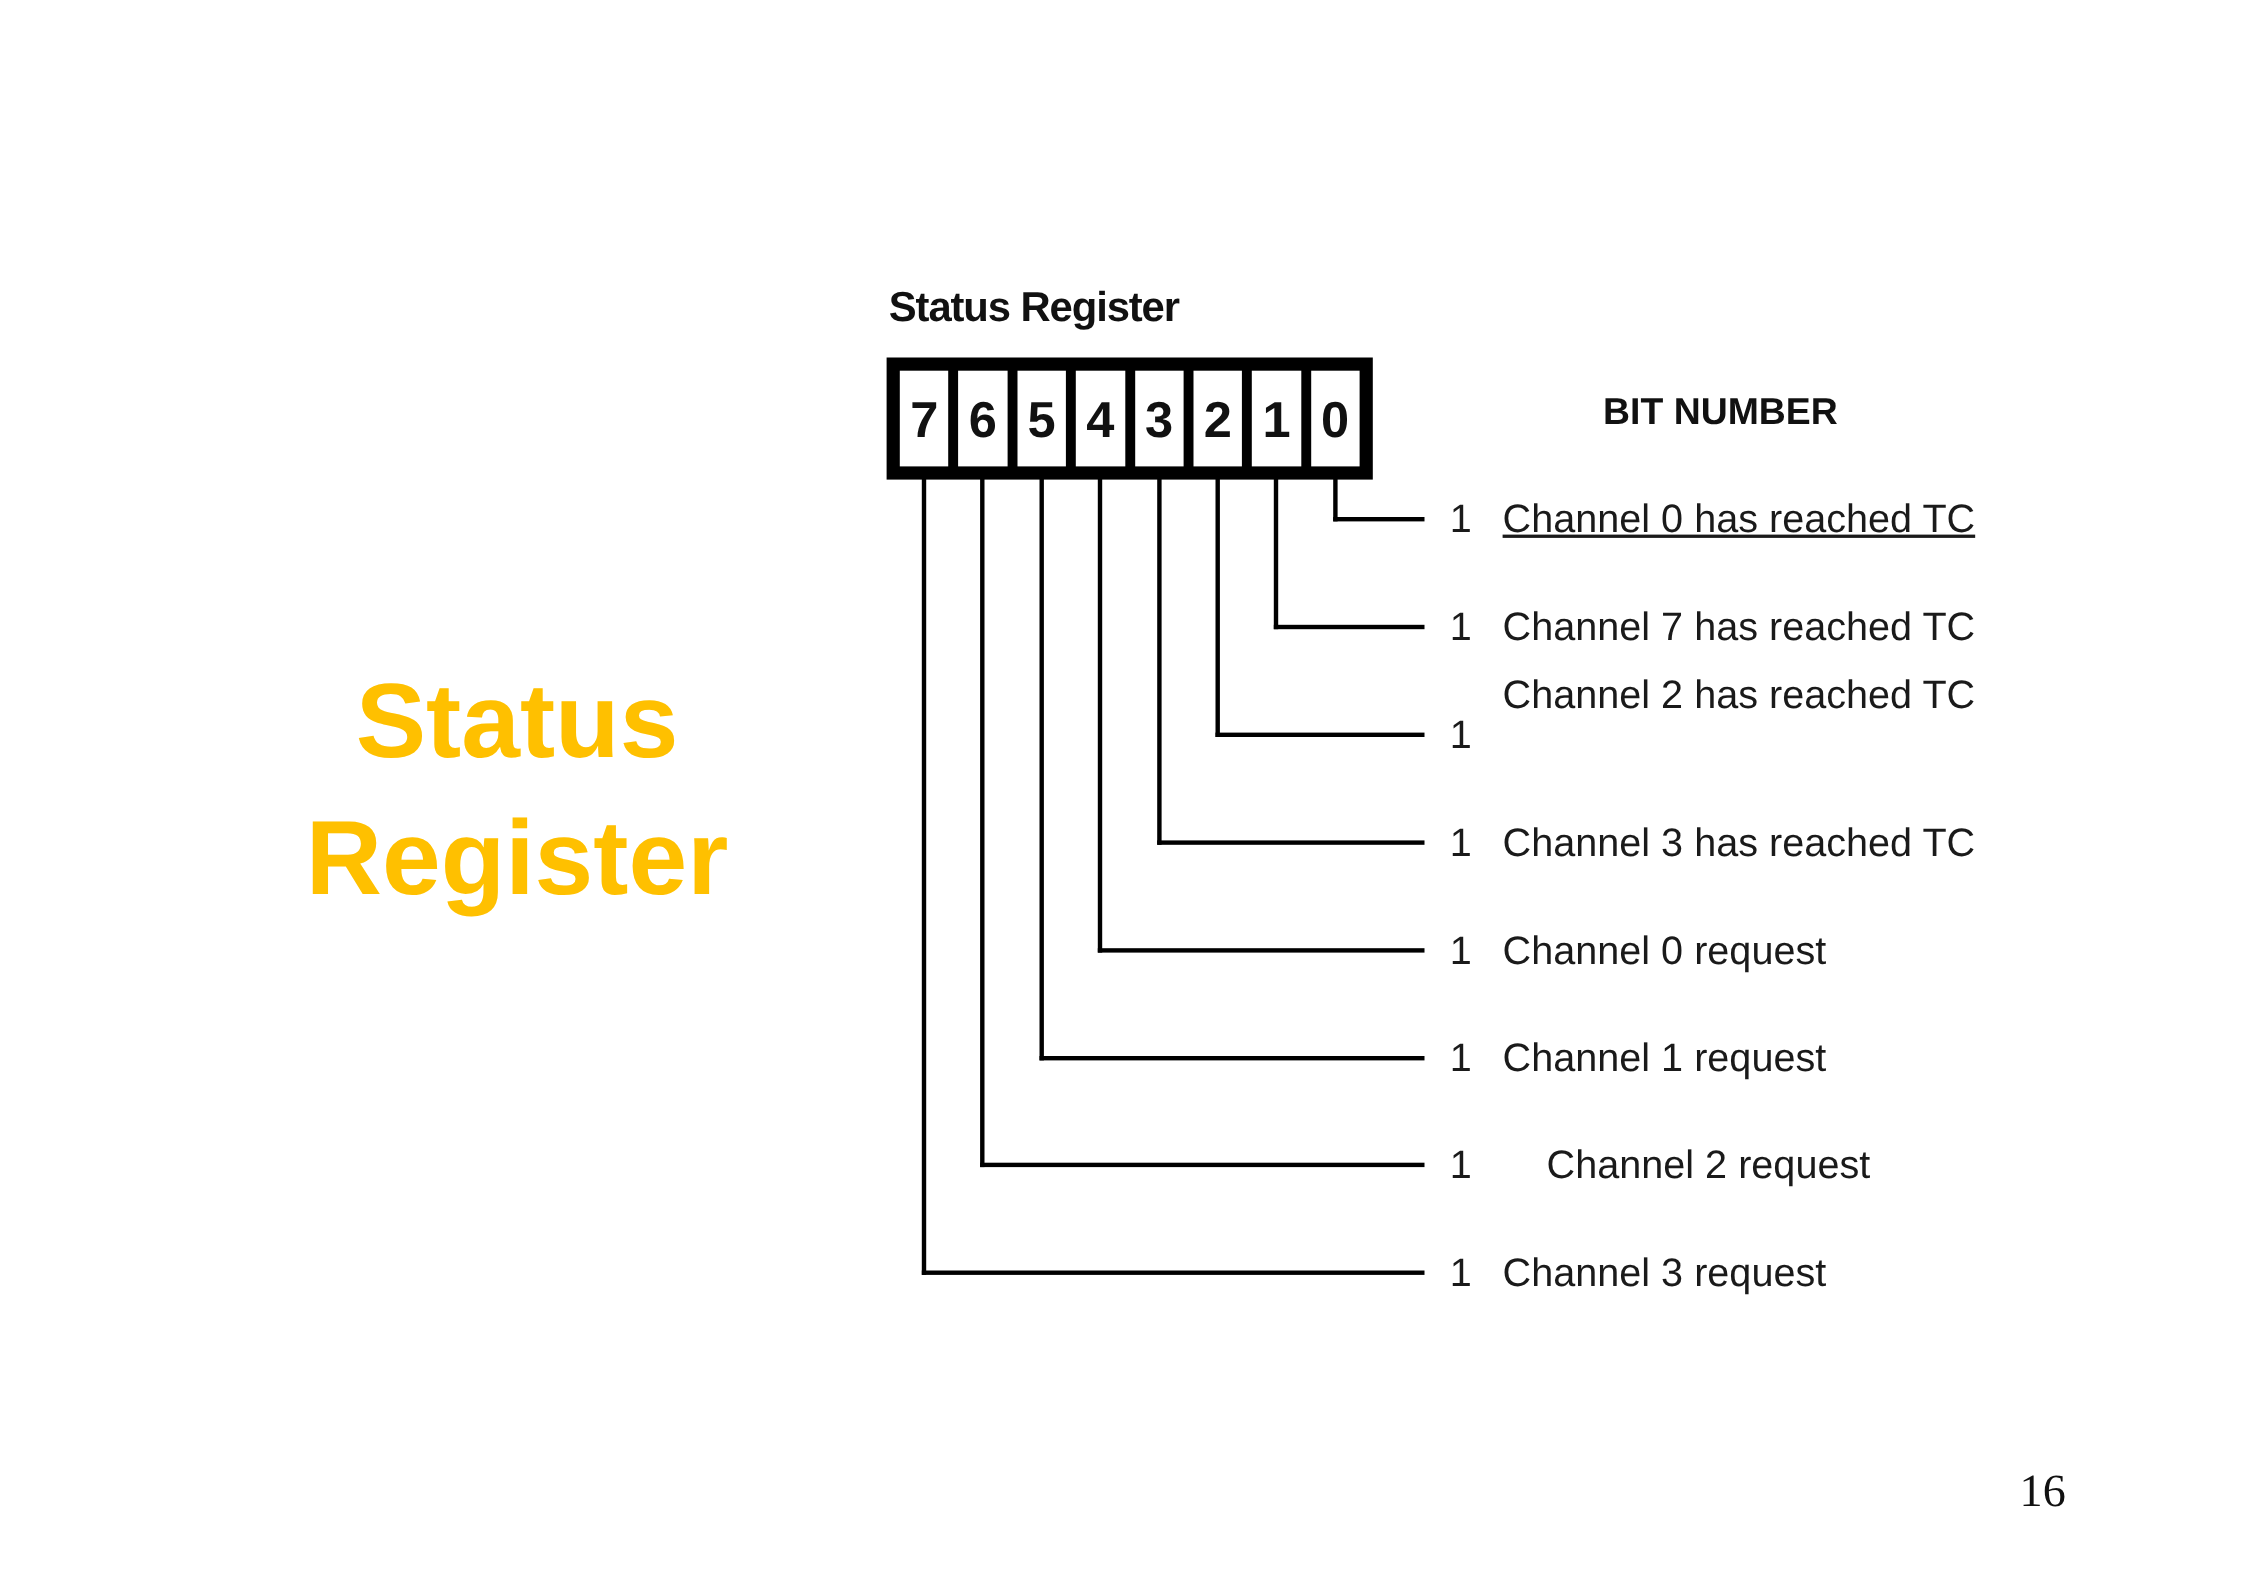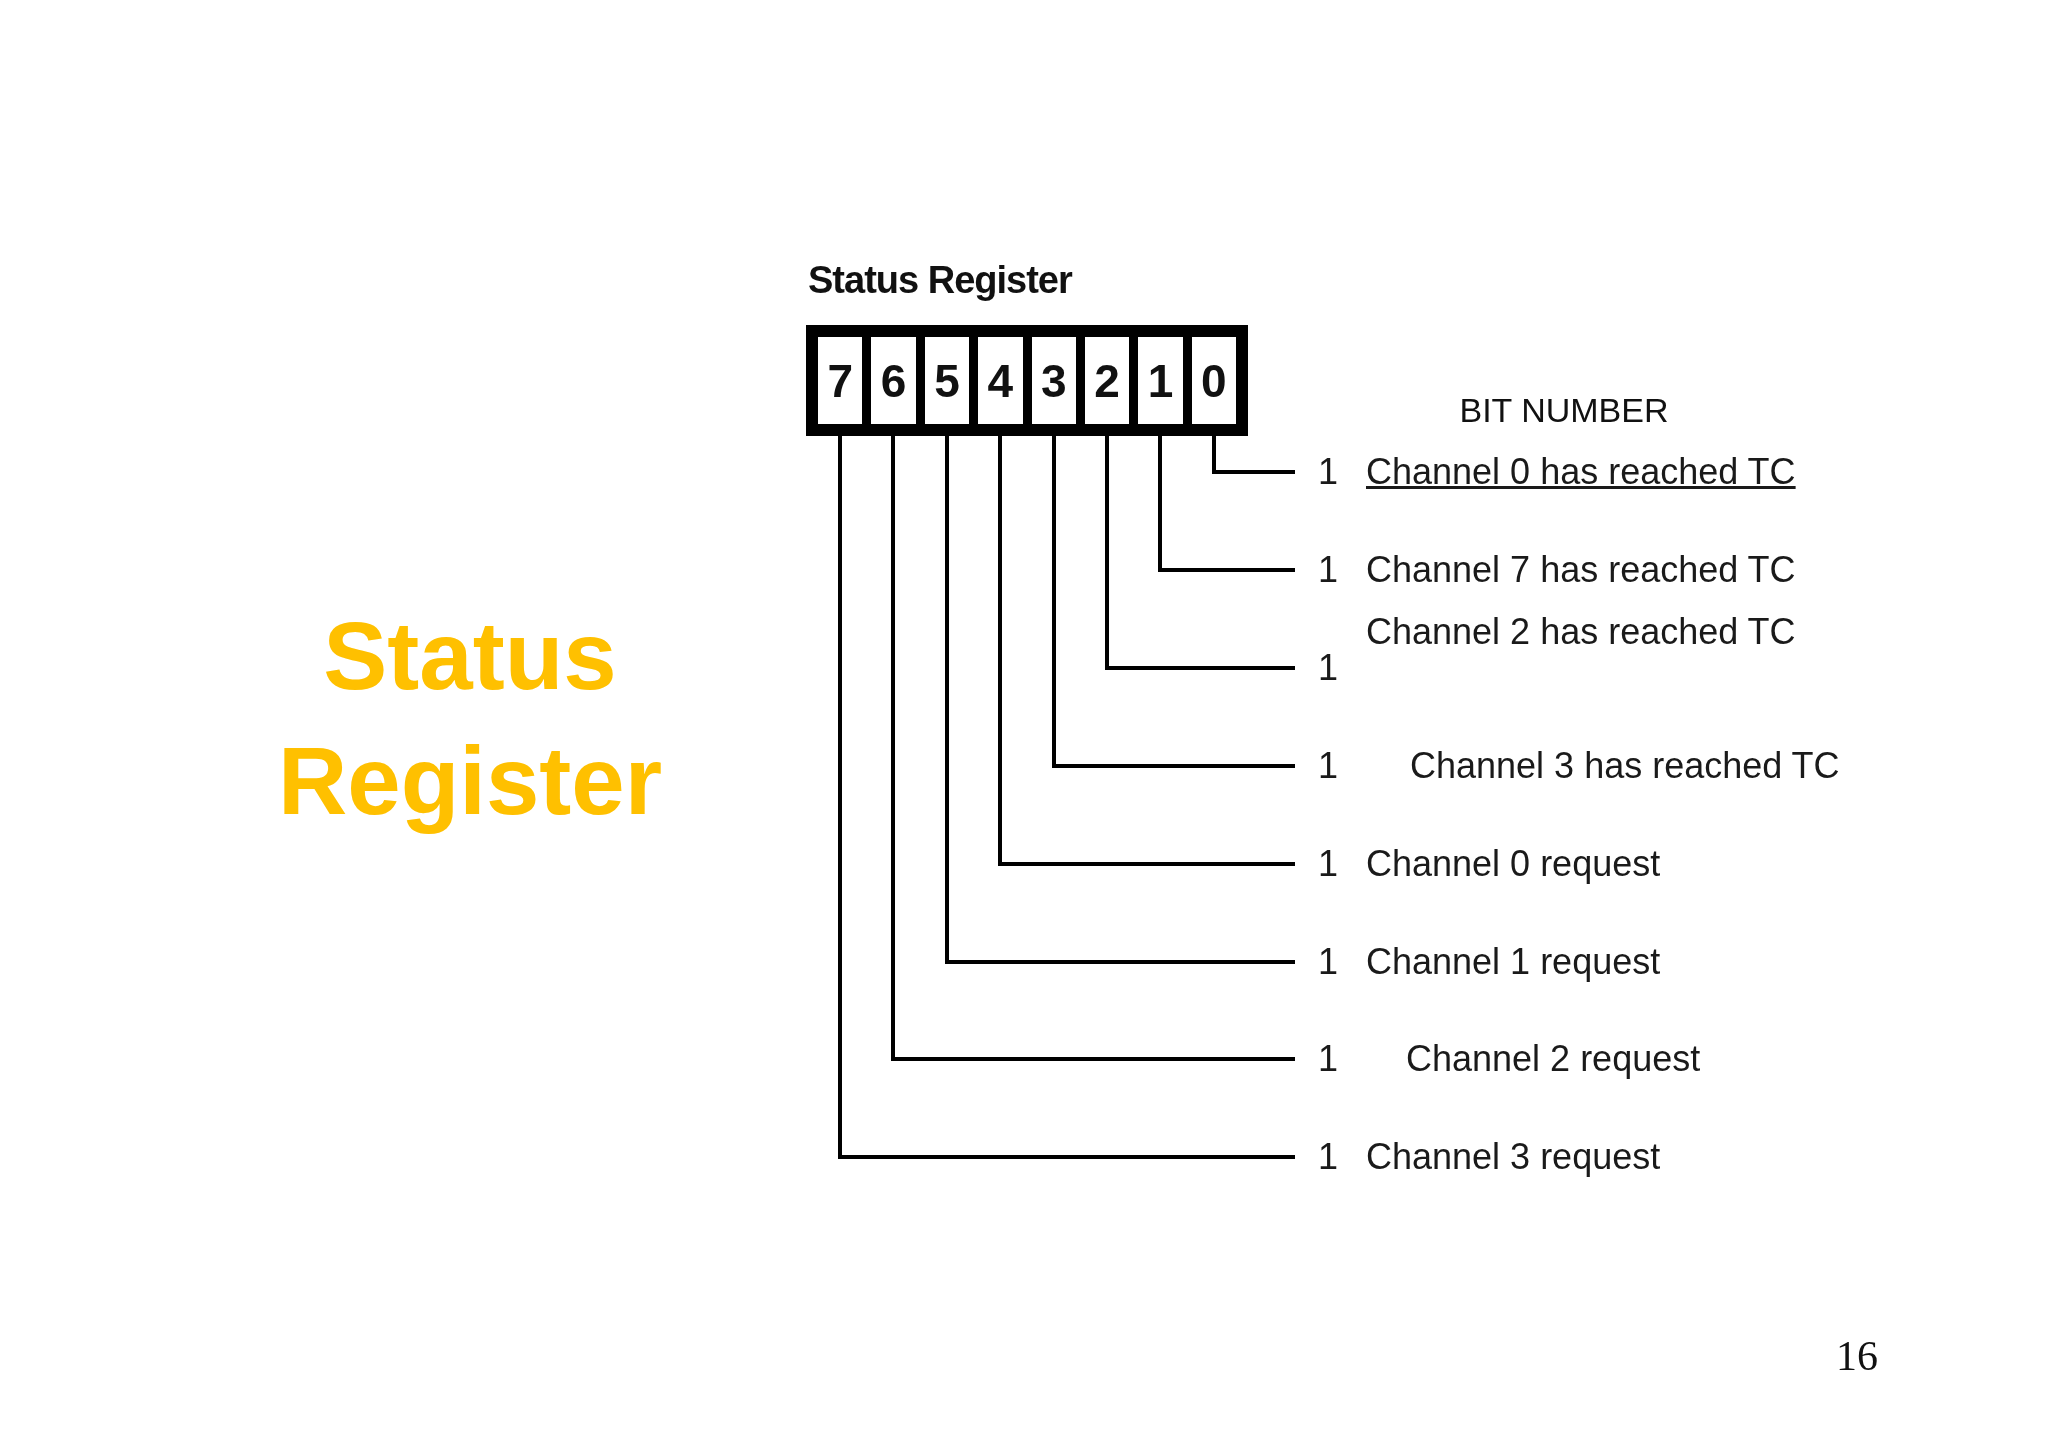--- a/index.html
+++ b/index.html
@@ -65,26 +65,25 @@
     color: #111111;
   }
 
   
   .bit-header {
     position: absolute;
     left: 1451px;
     top: 352px;
     width: 226px;
     text-align: center;
-    font-weight: normal;
+    font-weight: bold;
     font-size: 34px;
     line-height: 44px;
     color: #111111;
     white-space: nowrap;
-    margin-top: 36px;
   }
 
   
   .line {
     position: absolute;
     background: var(--line-color, #000000);
   }
 
   
   .row-value {
@@ -170,21 +169,21 @@
         <div>
           <div class="line" style="left: 1105px; top: 434px; width: 4px; height: 236px;"></div>
           <div class="line" style="left: 1105px; top: 666px; width: 190px; height: 4px;"></div>
           <span class="row-value" style="left: 1306px; top: 644px;">1</span>
           <span class="row-label" style="left: 1366px; top: 608px;">Channel 2 has reached TC</span>
         </div>
         <div>
           <div class="line" style="left: 1052px; top: 434px; width: 4px; height: 334px;"></div>
           <div class="line" style="left: 1052px; top: 764px; width: 243px; height: 4px;"></div>
           <span class="row-value" style="left: 1306px; top: 742px;">1</span>
-          <span class="row-label" style="left: 1366px; top: 742px; margin-left: 44px;">Channel 3 has reached TC</span>
+          <span class="row-label" style="left: 1366px; top: 742px;">Channel 3 has reached TC</span>
         </div>
         <div>
           <div class="line" style="left: 998px; top: 434px; width: 4px; height: 432px;"></div>
           <div class="line" style="left: 998px; top: 862px; width: 297px; height: 4px;"></div>
           <span class="row-value" style="left: 1306px; top: 840px;">1</span>
           <span class="row-label" style="left: 1366px; top: 840px;">Channel 0 request</span>
         </div>
         <div>
           <div class="line" style="left: 945px; top: 434px; width: 4px; height: 530px;"></div>
           <div class="line" style="left: 945px; top: 960px; width: 350px; height: 4px;"></div>

